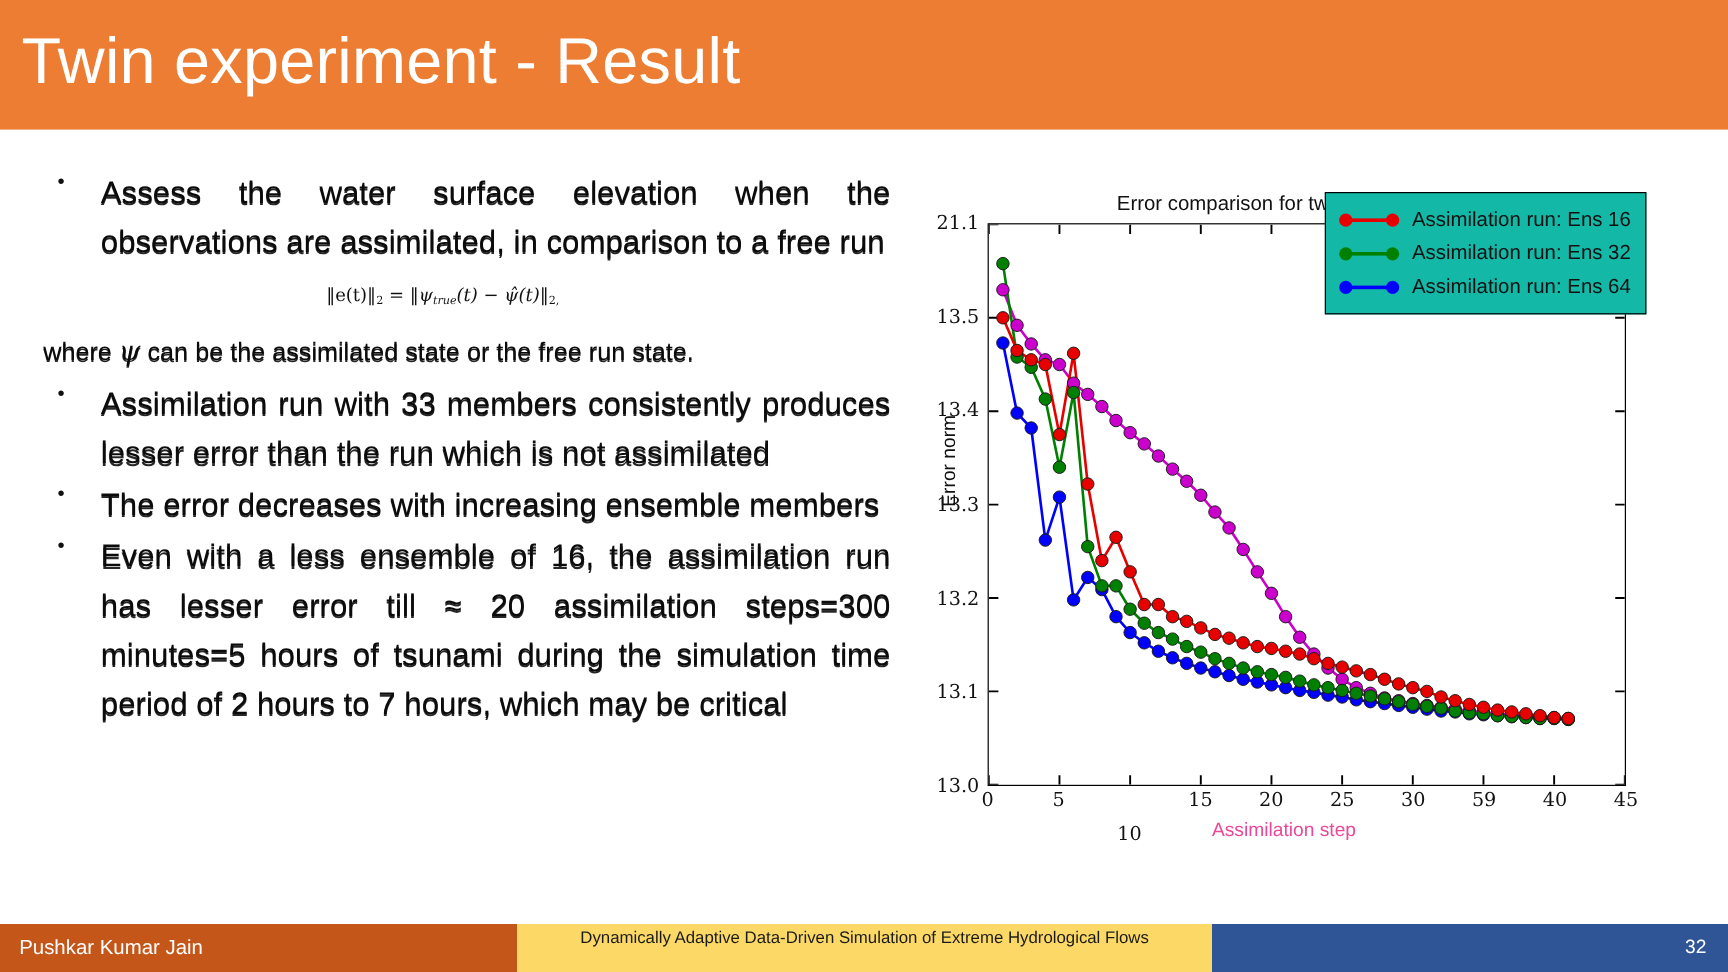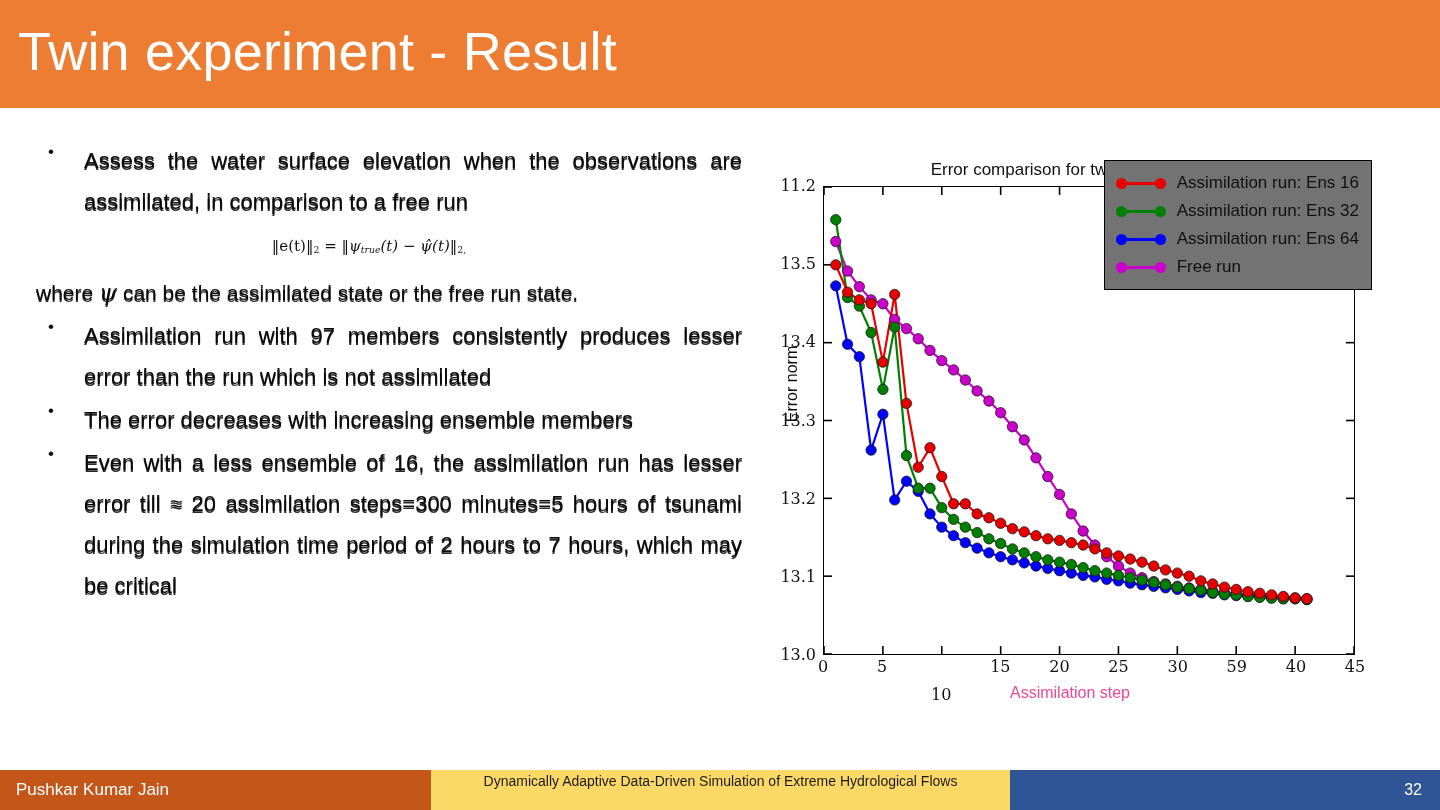--- a/index.html
+++ b/index.html
@@ -31,21 +31,21 @@
   .bullet-row{
     position:relative;padding-left:58px;margin:0;
     color:#111;
   }
   .bullet-mark{
     position:absolute;left:22px;top:0.15em;
     font-size:17px;line-height:1;color:#111;
   }
   .btext{
     display:block;
-    font-size:22px;line-height:41px;
+    font-size:26px;line-height:41px;
     color:#0b0b0b;
     text-align:justify;
     text-justify:inter-word;
     font-family:"Liberation Sans", sans-serif;
     
     text-shadow:0px 2px 0px rgba(0,0,0,0.85);
   }
   .btext.nojust{text-align:left;}
 
   .formula{
@@ -95,21 +95,21 @@
   .ytick-wrap{position:absolute;left:0;top:36px;width:63px;height:469px;}
   .ytick-lbl{position:absolute;right:7px;font-size:16px;color:#111;
     font-family:"DejaVu Serif",serif;transform:translateY(-10px);white-space:nowrap;}
   .xtick-wrap{position:absolute;left:63px;top:505px;width:532px;height:30px;}
   .xtick-lbl{position:absolute;top:2px;font-size:16px;color:#111;
     font-family:"DejaVu Serif",serif;transform:translateX(-50%);white-space:nowrap;}
 
   
   .legend{
     position:absolute;right:8px;top:10px;
-    border:1.4px solid #000;background:#737373;
+    border:1.4px solid #000;background:#14b8a6;
     padding:8px 12px 8px 10px;
   }
   .legend-row{display:flex;align-items:center;height:28px;}
   .legend-swatch{width:52px;height:14px;position:relative;margin-right:10px;flex:0 0 52px;}
   .legend-swatch .ln{position:absolute;left:4px;right:4px;top:6px;height:2.6px;}
   .legend-swatch .dt{position:absolute;top:2px;width:11px;height:11px;border-radius:50%;}
   .legend-swatch .dt.l{left:1px;}
   .legend-swatch .dt.r{right:1px;}
   .legend-label{font-size:17px;color:#111;white-space:nowrap;
     font-family:"Liberation Sans",sans-serif;}
@@ -144,21 +144,21 @@
       <span>=</span>
       <span>‖</span><span class="mit">ψ</span><span class="sub-it">true</span><span class="mit">(t) − </span><span class="mit">ψ̂</span><span class="mit">(t)‖</span><sub>2,</sub>
     </div>
 
     <div class="where-line">
       <span>where  </span><span class="psi">ψ</span><span> can be the assimilated state or the free run state.</span>
     </div>
 
     <div class="bullet-row b2">
       <span class="bullet-mark">•</span>
-      <span class="btext">Assimilation run with 97 members consistently produces lesser error than the run which is not assimilated</span>
+      <span class="btext">Assimilation run with 33 members consistently produces lesser error than the run which is not assimilated</span>
     </div>
 
     <div class="bullet-row b3">
       <span class="bullet-mark">•</span>
       <span class="btext nojust">The error decreases with increasing ensemble members</span>
     </div>
 
     <div class="bullet-row b4">
       <span class="bullet-mark">•</span>
       <span class="btext">Even with a less ensemble of 16, the assimilation run has lesser error till ≈ 20 assimilation steps=300 minutes=5 hours of tsunami during the simulation time period of 2 hours to 7 hours, which may be critical</span>
@@ -172,21 +172,21 @@
     <div class="ylabel">Error norm</div>
     <div class="xlabel">Assimilation step</div>
 
     <div class="ytick-wrap" id="ytickwrap">
         <div class="ytick-lbl" style="top: 469px;">13.0</div>
         <div class="ytick-lbl" style="top: 390.833px;">13.1</div>
         <div class="ytick-lbl" style="top: 312.667px;">13.2</div>
         <div class="ytick-lbl" style="top: 234.5px;">13.3</div>
         <div class="ytick-lbl" style="top: 156.333px;">13.4</div>
         <div class="ytick-lbl" style="top: 78.1667px;">13.5</div>
-        <div class="ytick-lbl" style="top: 0px;">11.2</div>
+        <div class="ytick-lbl" style="top: 0px;">21.1</div>
       </div>
     <div class="xtick-wrap" id="xtickwrap">
         <div class="xtick-lbl" style="left: 0px;">0</div>
         <div class="xtick-lbl" style="left: 59.1111px;">5</div>
         <div class="xtick-lbl" style="left: 118.222px; margin-top: 28px;">10</div>
         <div class="xtick-lbl" style="left: 177.333px;">15</div>
         <div class="xtick-lbl" style="left: 236.444px;">20</div>
         <div class="xtick-lbl" style="left: 295.556px;">25</div>
         <div class="xtick-lbl" style="left: 354.667px;">30</div>
         <div class="xtick-lbl" style="left: 413.778px;">59</div>
@@ -419,28 +419,20 @@
           <span class="legend-label">Assimilation run: Ens 32</span>
         </div>
         <div class="legend-row">
           <span class="legend-swatch">
             <span class="ln" style="background: rgb(0, 0, 255);"></span>
             <span class="dt l" style="background: rgb(0, 0, 255);"></span>
             <span class="dt r" style="background: rgb(0, 0, 255);"></span>
           </span>
           <span class="legend-label">Assimilation run: Ens 64</span>
         </div>
-        <div class="legend-row">
-          <span class="legend-swatch">
-            <span class="ln" style="background: rgb(204, 0, 204);"></span>
-            <span class="dt l" style="background: rgb(204, 0, 204);"></span>
-            <span class="dt r" style="background: rgb(204, 0, 204);"></span>
-          </span>
-          <span class="legend-label">Free run</span>
-        </div>
       </div>
   </div>
 
   <div class="footer">
     <div class="foot-left"></div>
     <div class="foot-mid"></div>
     <div class="foot-right"></div>
     <div class="foot-author">Pushkar Kumar Jain</div>
     <div class="foot-title">Dynamically Adaptive Data-Driven Simulation of Extreme Hydrological Flows</div>
     <div class="foot-page">32</div>

